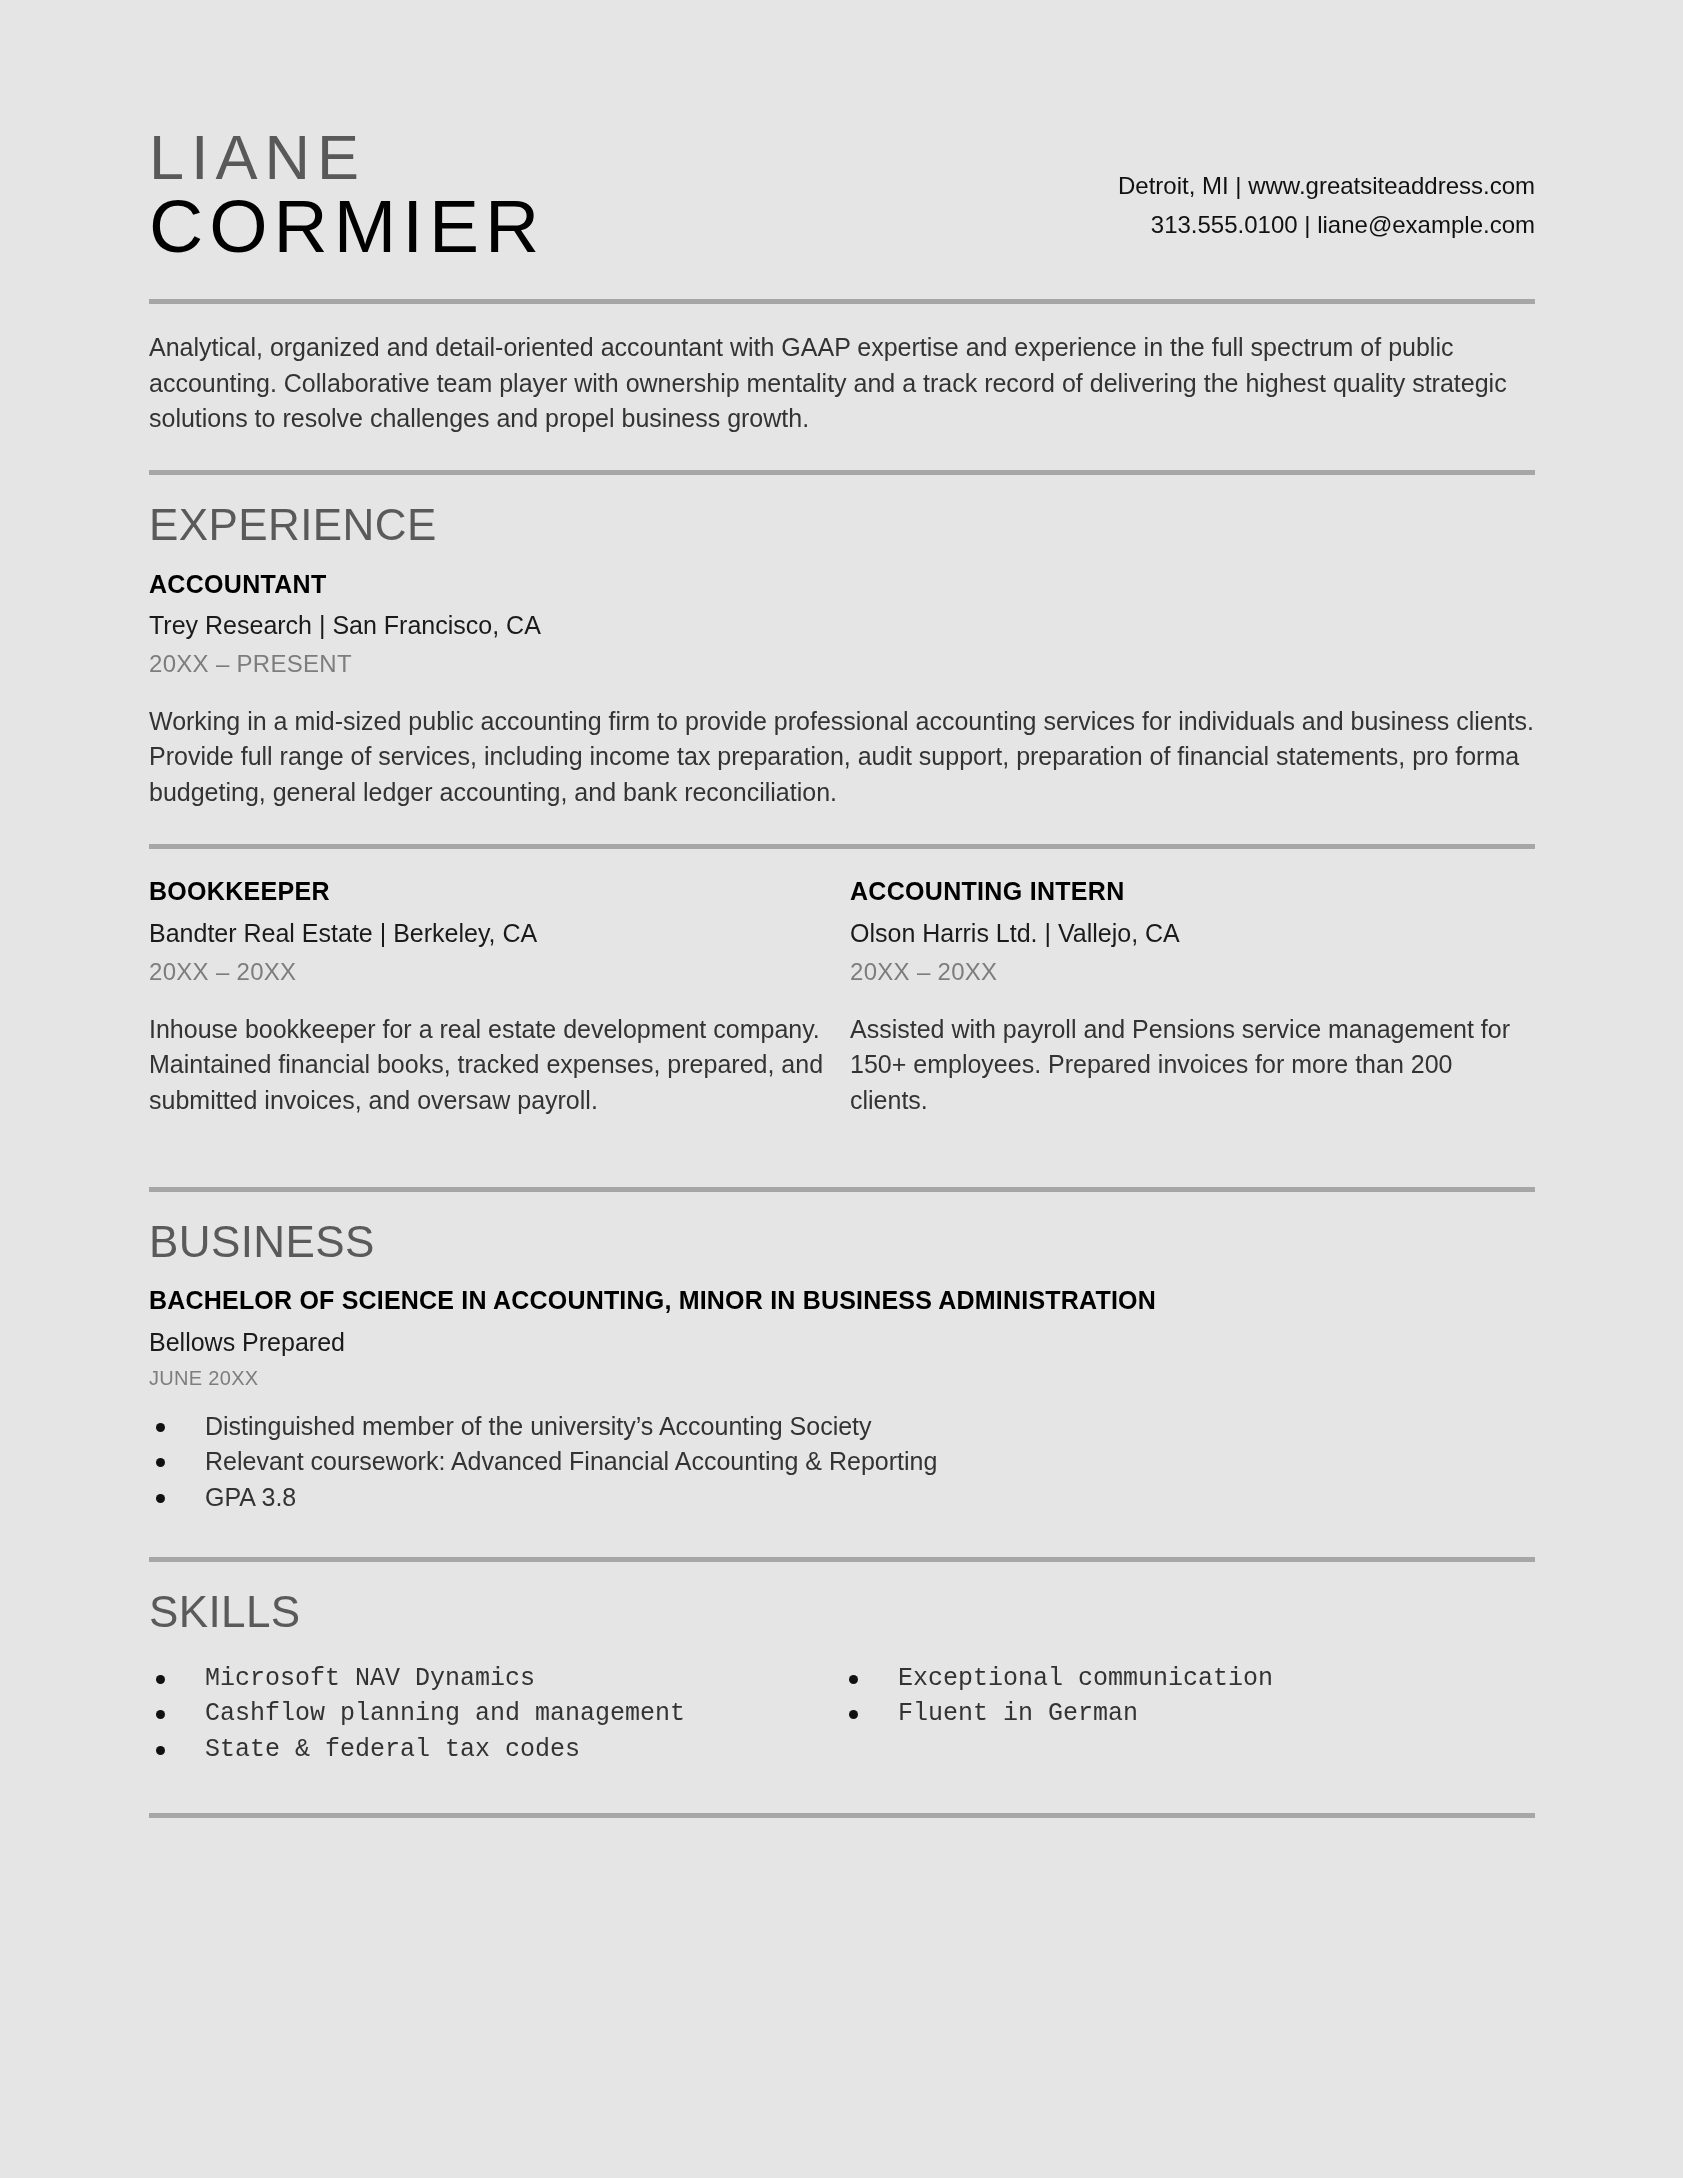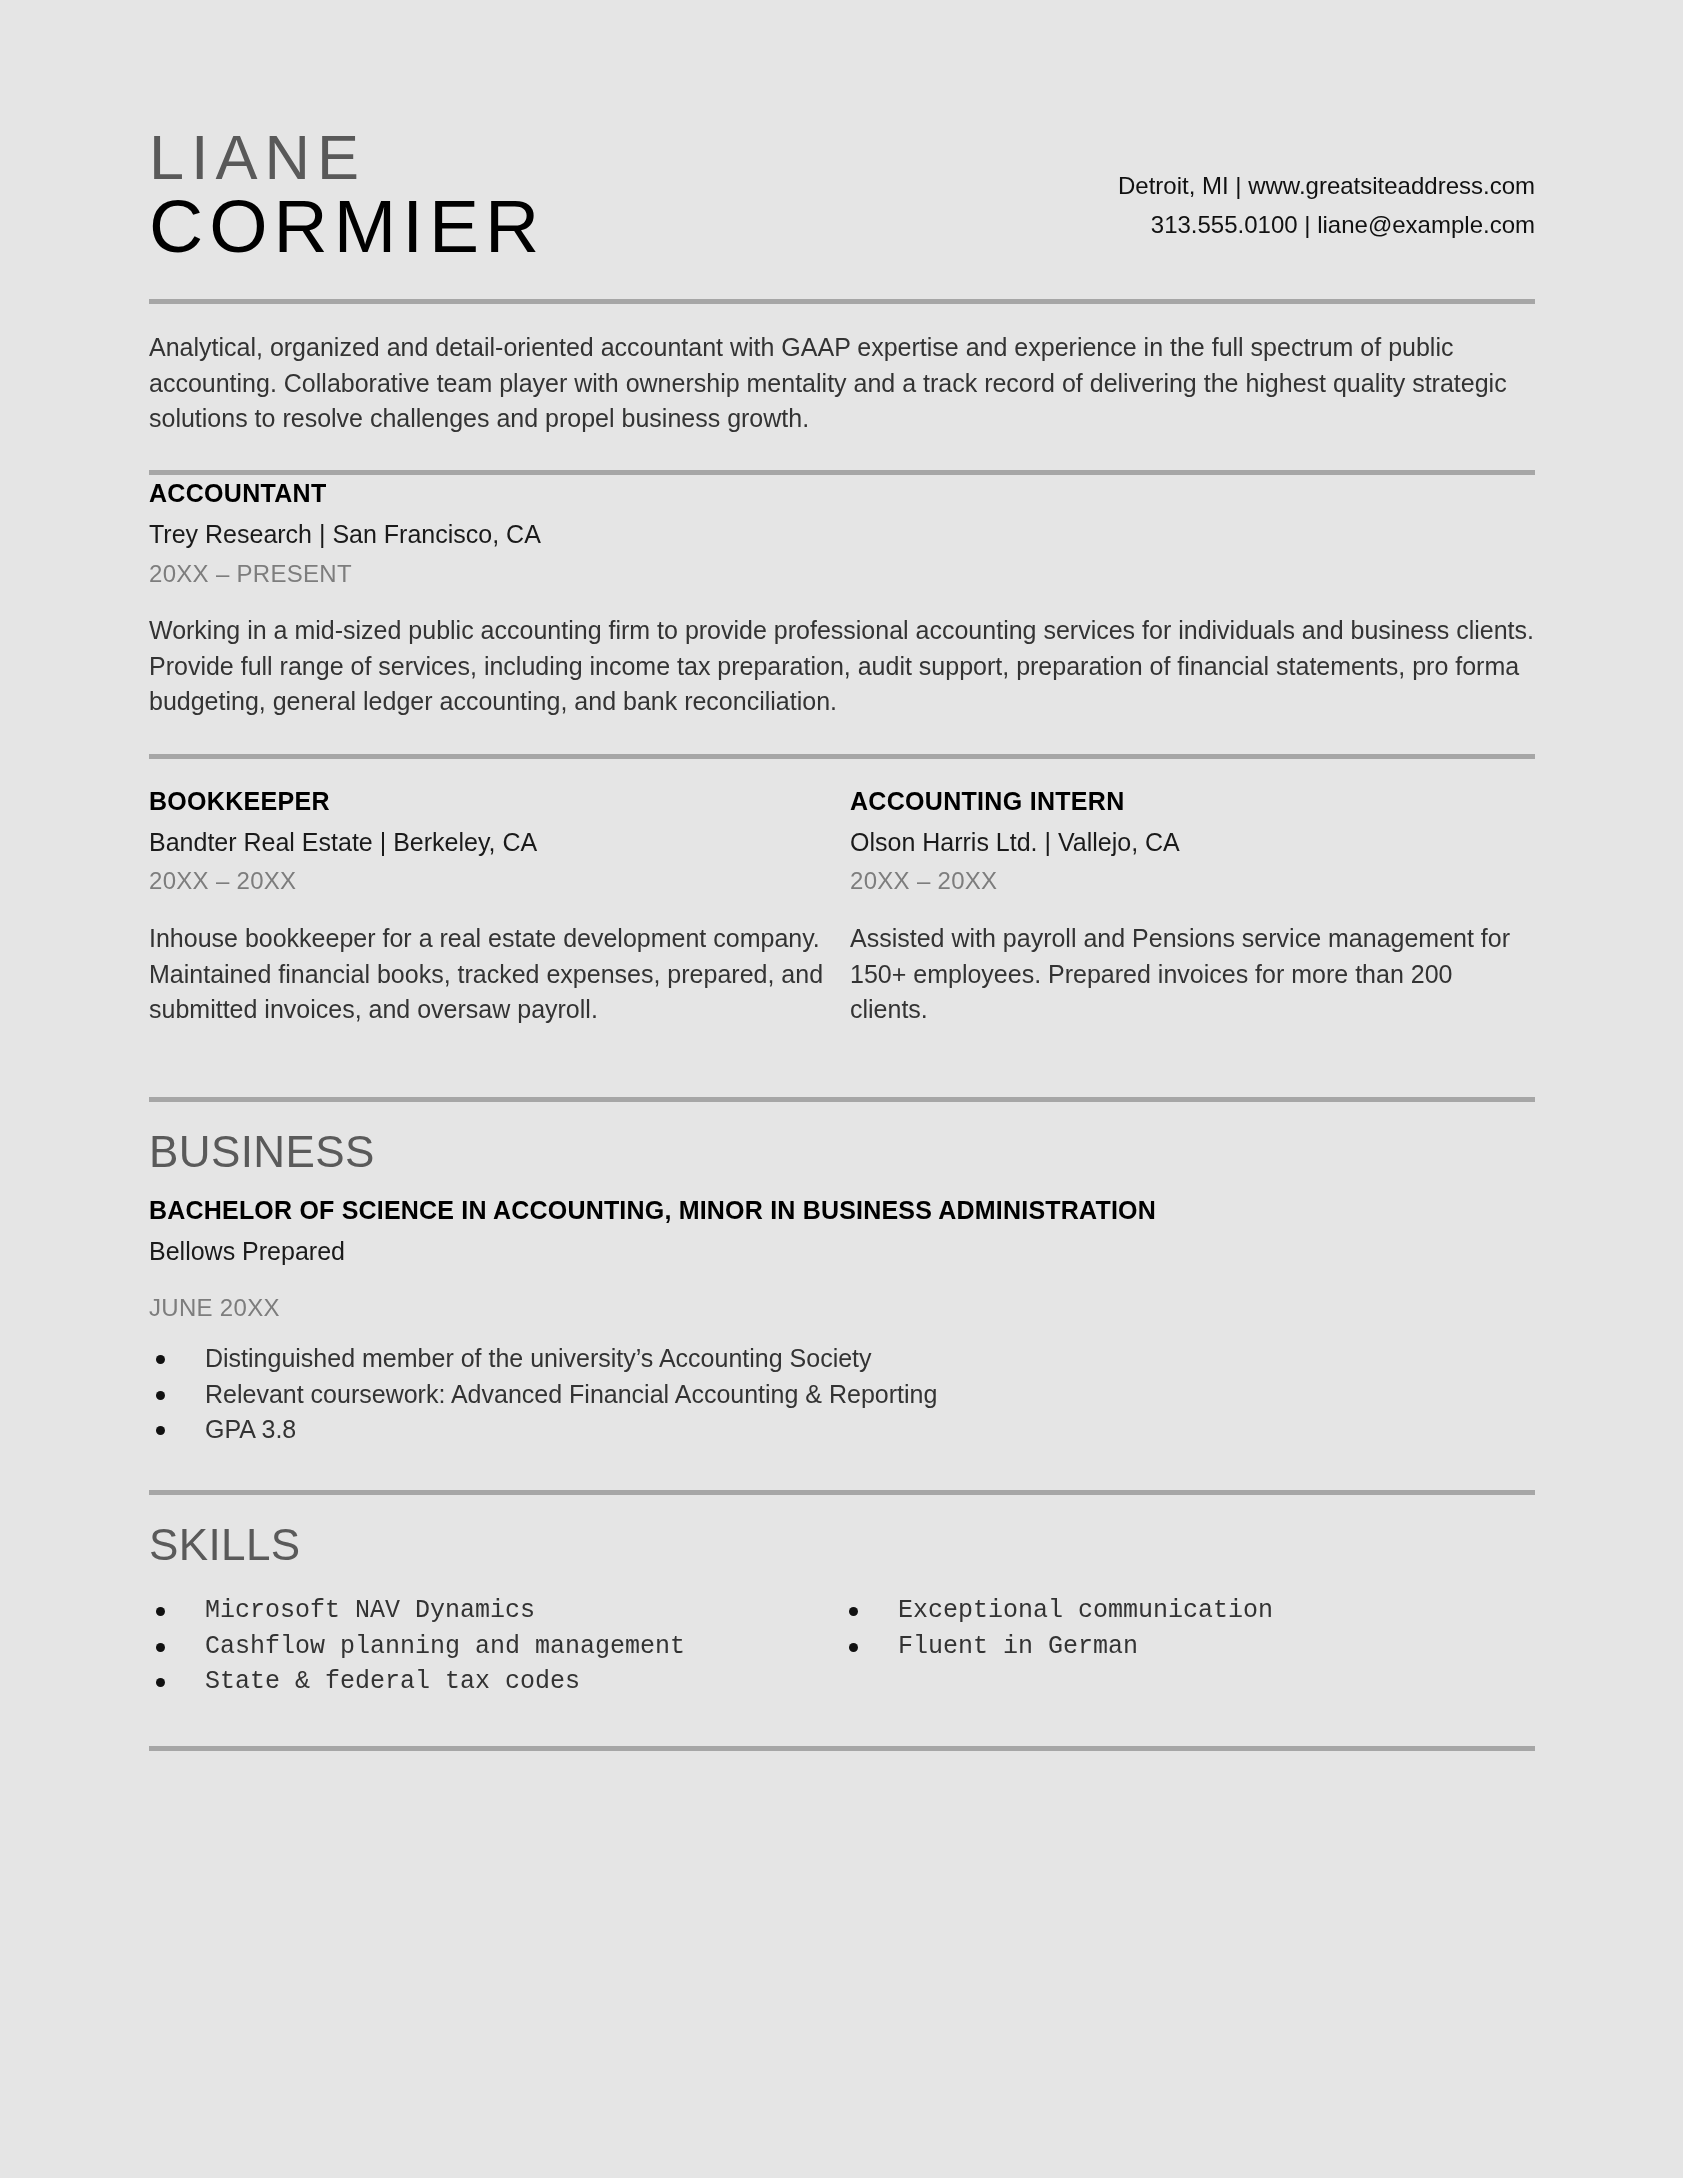--- a/index.html
+++ b/index.html
@@ -151,25 +151,25 @@
     letter-spacing: 0.2px;
     line-height: 1.45;
   }
   .edu-school {
     font-size: 25px;
     color: #1a1a1a;
     line-height: 1.45;
     margin-top: 5px;
   }
   .edu-date {
-    font-size: 24px;
+    font-size: 20px;
     color: #7d7d7d;
     letter-spacing: 0.3px;
     line-height: 1.45;
-    margin-top: 21px;
+    margin-top: 4px;
   }
 
   
   ul.bullets {
     list-style: none;
     margin: 16px 0 0 0;
     padding: 0;
   }
   ul.bullets li {
     position: relative;
@@ -215,20 +215,21 @@
         <span class="contact-line">313.555.0100 | liane@example.com</span>
       </div>
     </div>
 
     <div class="rule top"></div>
 
     <p class="summary">Analytical, organized and detail-oriented accountant with GAAP expertise and experience in the full spectrum of public accounting. Collaborative team player with ownership mentality and a track record of delivering the highest quality strategic solutions to resolve challenges and propel business growth.</p>
 
     <div class="rule after-summary"></div>
 
+    <h2 class="section-heading">EXPERIENCE</h2>
 
     <div>
       <div class="job-title">ACCOUNTANT</div>
       <div class="job-org">Trey Research | San Francisco, CA</div>
       <div class="job-dates">20XX – PRESENT</div>
       <p class="job-desc">Working in a mid-sized public accounting firm to provide professional accounting services for individuals and business clients. Provide full range of services, including income tax preparation, audit support, preparation of financial statements, pro forma budgeting, general ledger accounting, and bank reconciliation.</p>
     </div>
 
     <div class="rule after-job1"></div>
 

